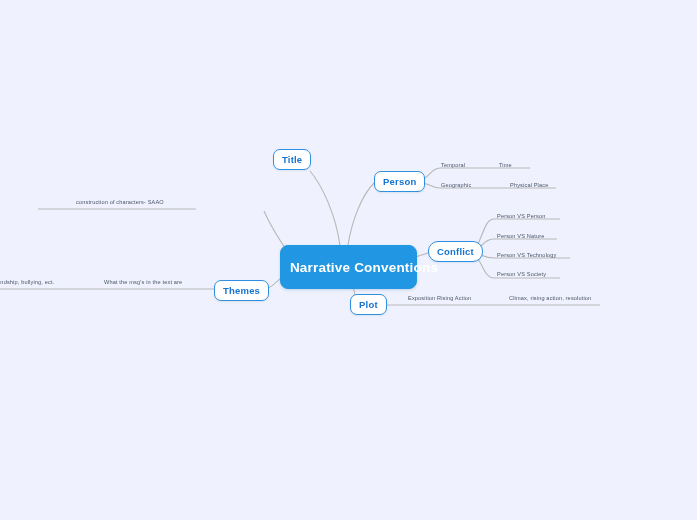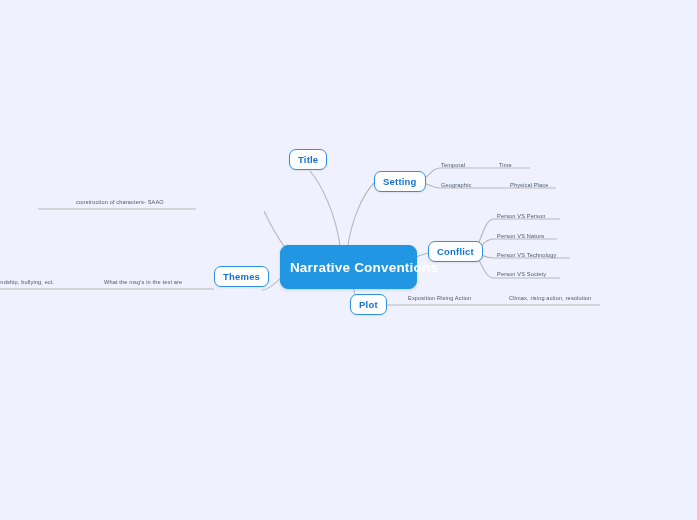--- a/index.html
+++ b/index.html
@@ -104,37 +104,37 @@
       <path d="M 98 289 L -6 289"></path>
 
       <path d="M 196 209 L 38 209"></path>
     </g>
   </svg>
 
   <div class="node root" style="left:280px; top:245px; width:137px; height:44px;padding-left:31px;">
     <span>Narrative Conventions</span>
   </div>
 
-  <div class="node lvl1" style="left:289px; top:149px;">
+  <div class="node lvl1" style="left:273px; top:149px;">
     <span>Title</span>
   </div>
 
   <div class="node lvl1" style="left:374px; top:171px;">
-    <span>Setting</span>
+    <span>Person</span>
   </div>
 
-  <div class="node lvl1" style="left:428px; top:241px;">
+  <div class="node lvl1" style="left:428px; top:241px;border-radius:10px;">
     <span>Conflict</span>
   </div>
 
   <div class="node lvl1" style="left:350px; top:294px;justify-content:flex-end;">
     <span>Plot</span>
   </div>
 
-  <div class="node lvl1" style="left:214px; top:266px;">
+  <div class="node lvl1" style="left:214px; top:280px;">
     <span>Themes</span>
   </div>
 
 
   <div class="leaf" style="left:441px; top:163px;">Temporal</div>
   <div class="leaf" style="left:499px; top:163px;">Time</div>
   <div class="leaf" style="left:441px; top:183px;">Geographic</div>
   <div class="leaf" style="left:510px; top:183px;">Physical Place</div>
 
   <div class="leaf" style="left:497px; top:214px;">Person VS Person</div>

